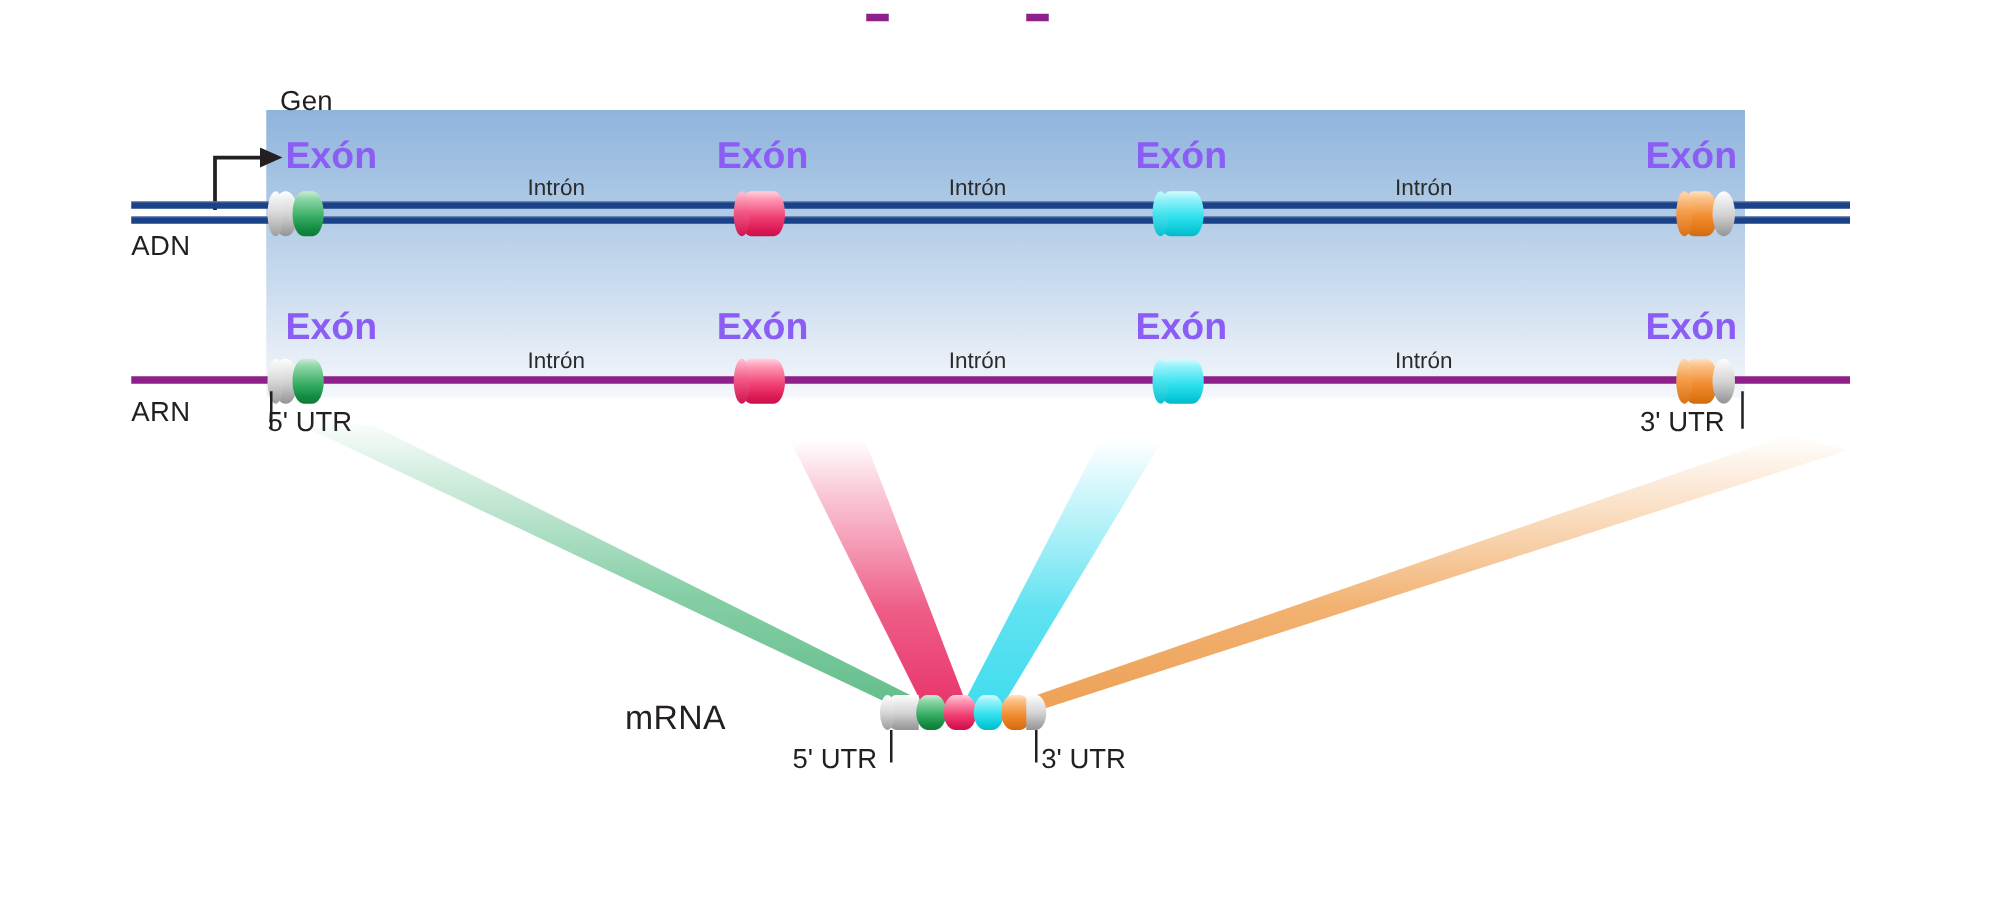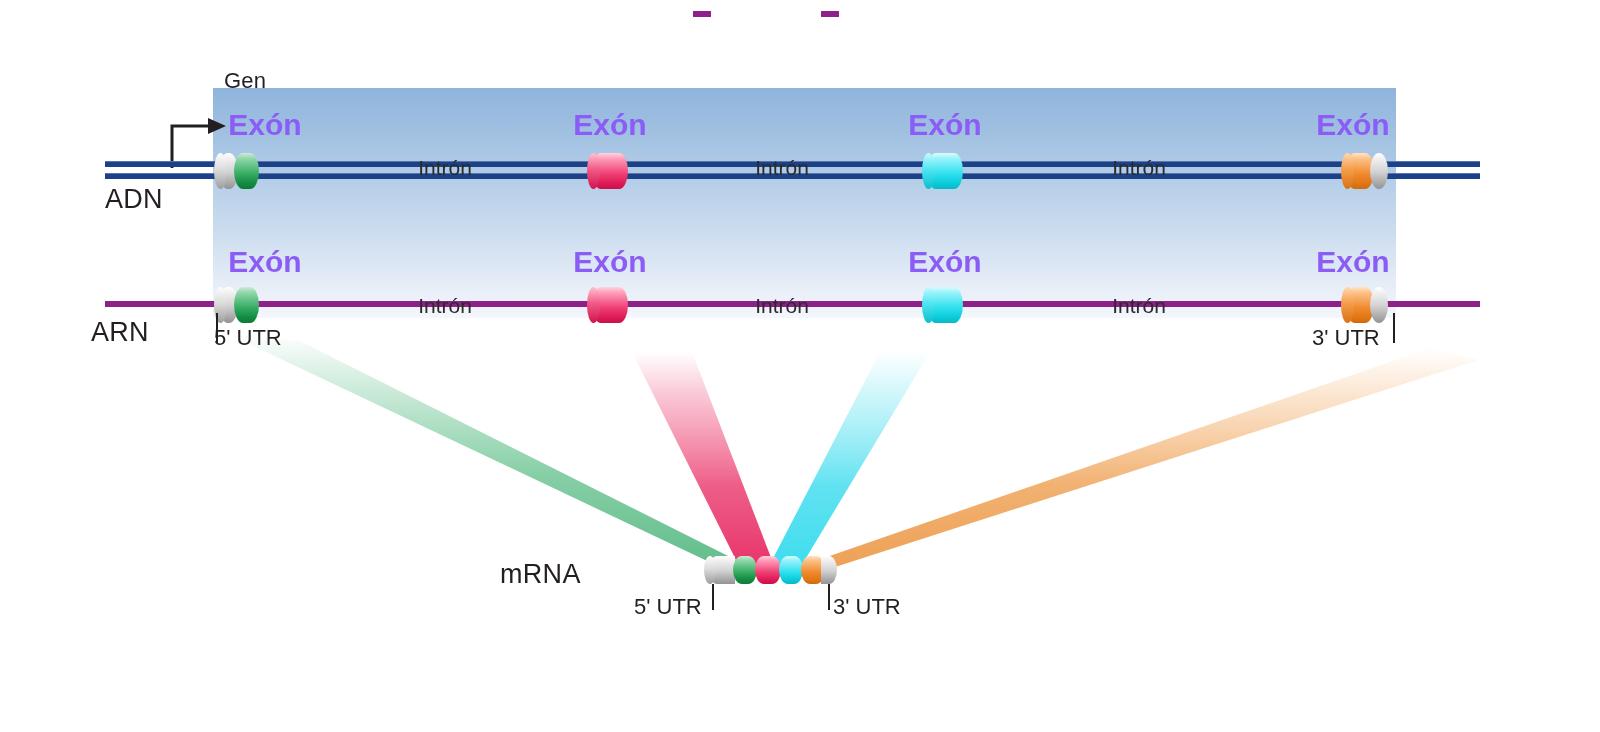--- a/index.html
+++ b/index.html
@@ -18,24 +18,24 @@
     left:213px; top:88px; width:1183px; height:230px;
     background:linear-gradient(to bottom,#8fb4dc 0%,#a9c6e4 28%,#cbdcef 62%,#e9eff8 88%,#f4f7fc 100%);
   }
   .gene-label{
     position:absolute; left:224px; top:68px;
     font-size:22px; color:#231f20; letter-spacing:.2px;
   }
 
   
   .strand-label{
-    position:absolute; font-size:27px; color:#231f20; letter-spacing:.3px;
+    position:absolute; font-size:22px; color:#231f20; letter-spacing:.3px;
   }
   .lbl-adn{left:105px; top:184px;}
-  .lbl-arn{left:91px; top:317px;}
+  .lbl-arn{left:105px; top:317px;}
   .lbl-mrna{left:500px; top:559px; font-size:27px;}
 
   
   .dna{
     position:absolute; left:105px; top:161px; width:1375px; height:19px;
   }
   .dna .band{
     position:absolute; left:0; width:100%; height:6px; background:#1b4189;
   }
   .dna .band.top{top:0;}
@@ -78,21 +78,21 @@
   .cap.orange{background:linear-gradient(to bottom,#ffd8ae,#f59d4c 45%,#d97213);}
   .cap.grey  {background:linear-gradient(to bottom,#fdfdfd,#dcdcdc 45%,#9e9e9e);}
 
   
   .exon-text{
     position:absolute; transform:translateX(-50%);
     font-size:30px; font-weight:bold; color:#8b5cf6; white-space:nowrap;
   }
   .intron-text{
     position:absolute; transform:translateX(-50%);
-    font-size:21px; color:#2b2b2b; white-space:nowrap;margin-top:16px;
+    font-size:18px; color:#2b2b2b; white-space:nowrap;
   }
 
   
   .utr{position:absolute; font-size:22px; color:#231f20; white-space:nowrap;}
   .utr-tick{position:absolute; width:2px; background:#231f20;}
 
   
   .mrna-wrap{position:absolute; left:709px; top:556px; width:128px; height:28px;}
   .mrna-seg{position:absolute; top:0; height:100%;}
   .mrna-stub{

